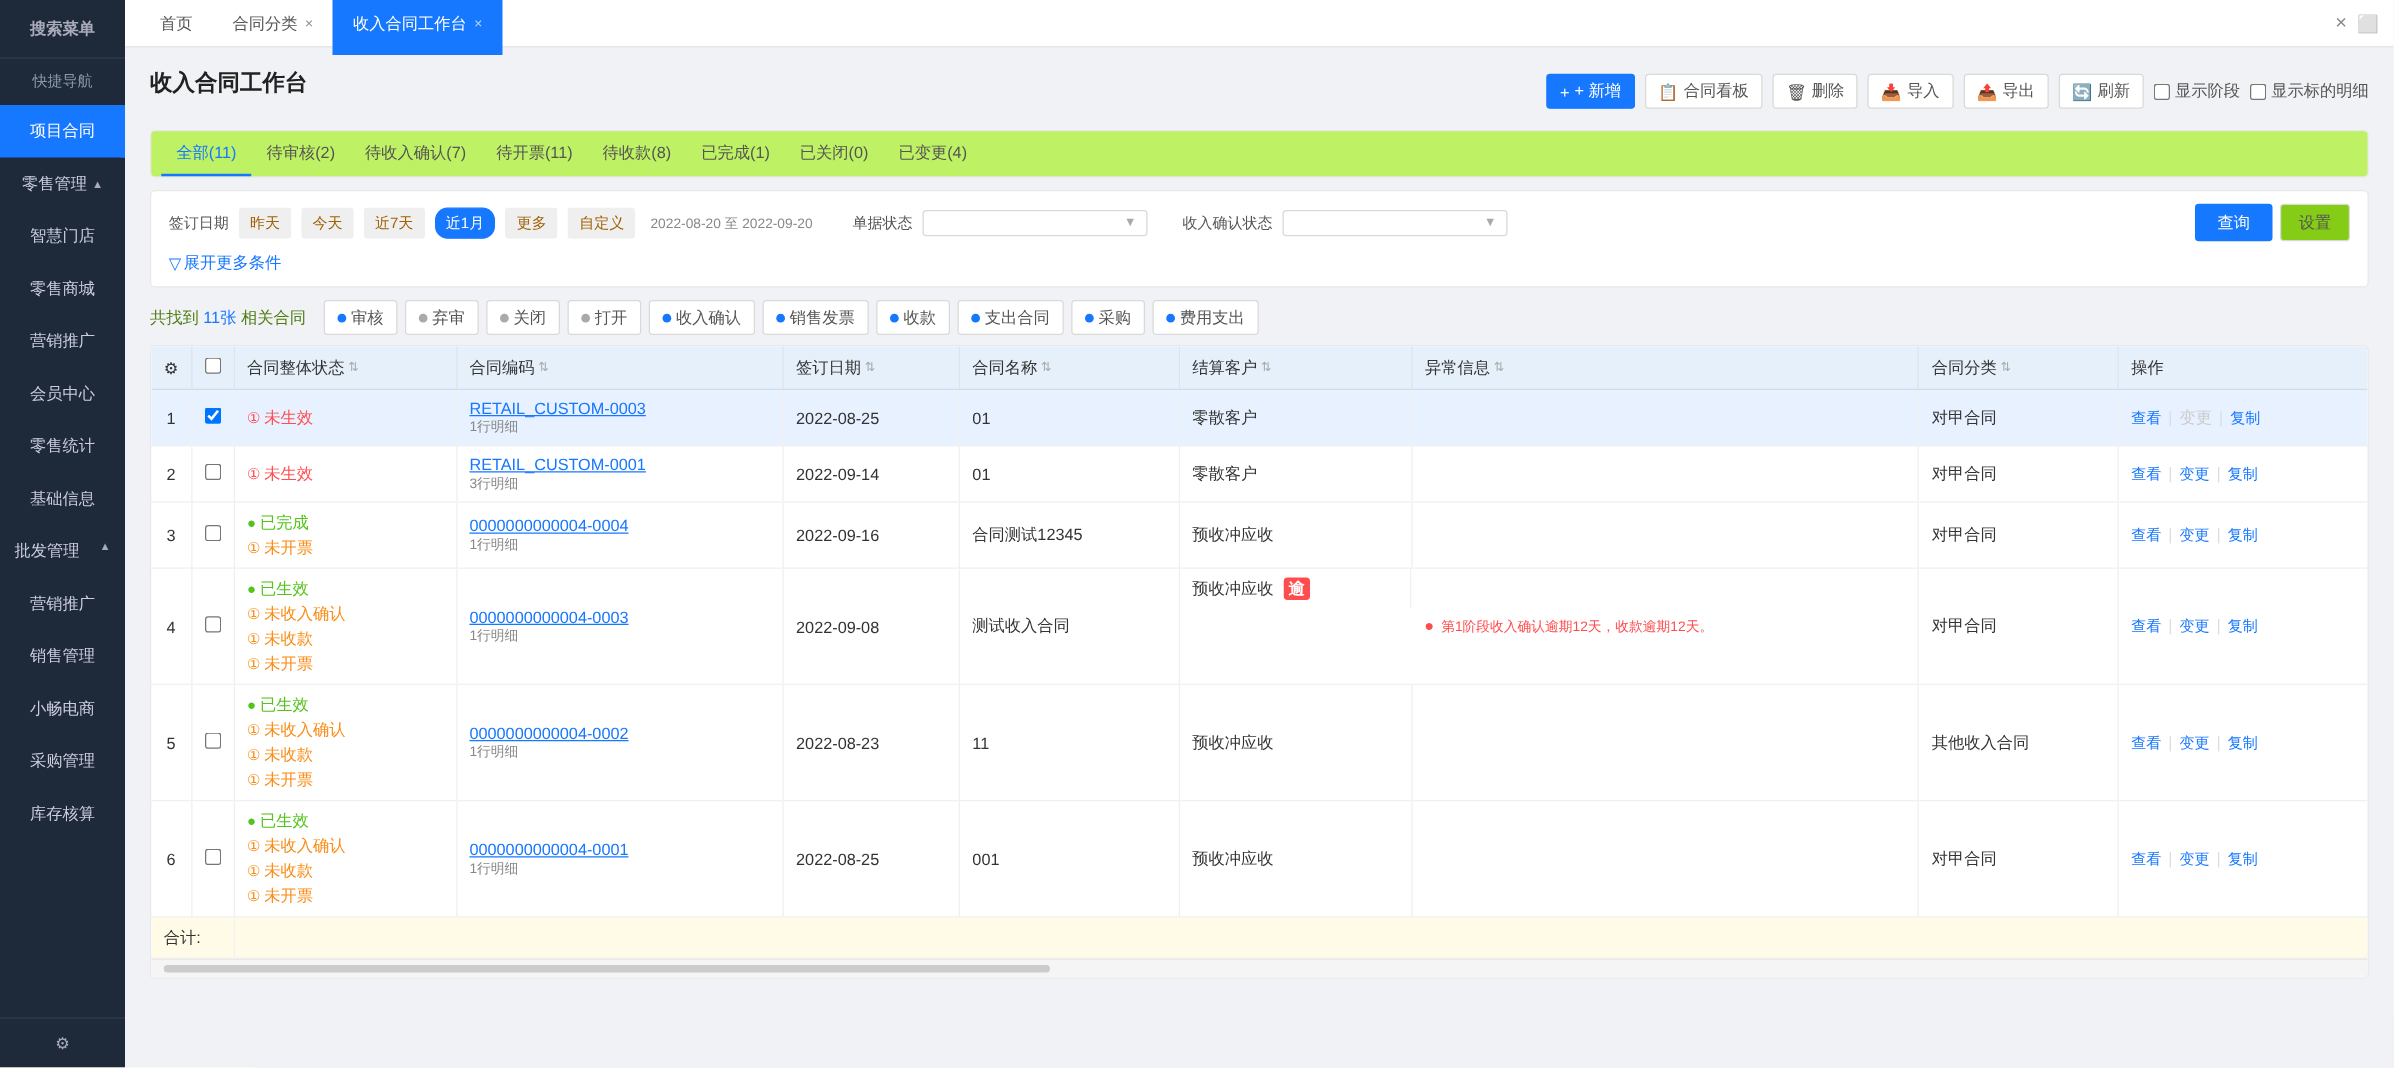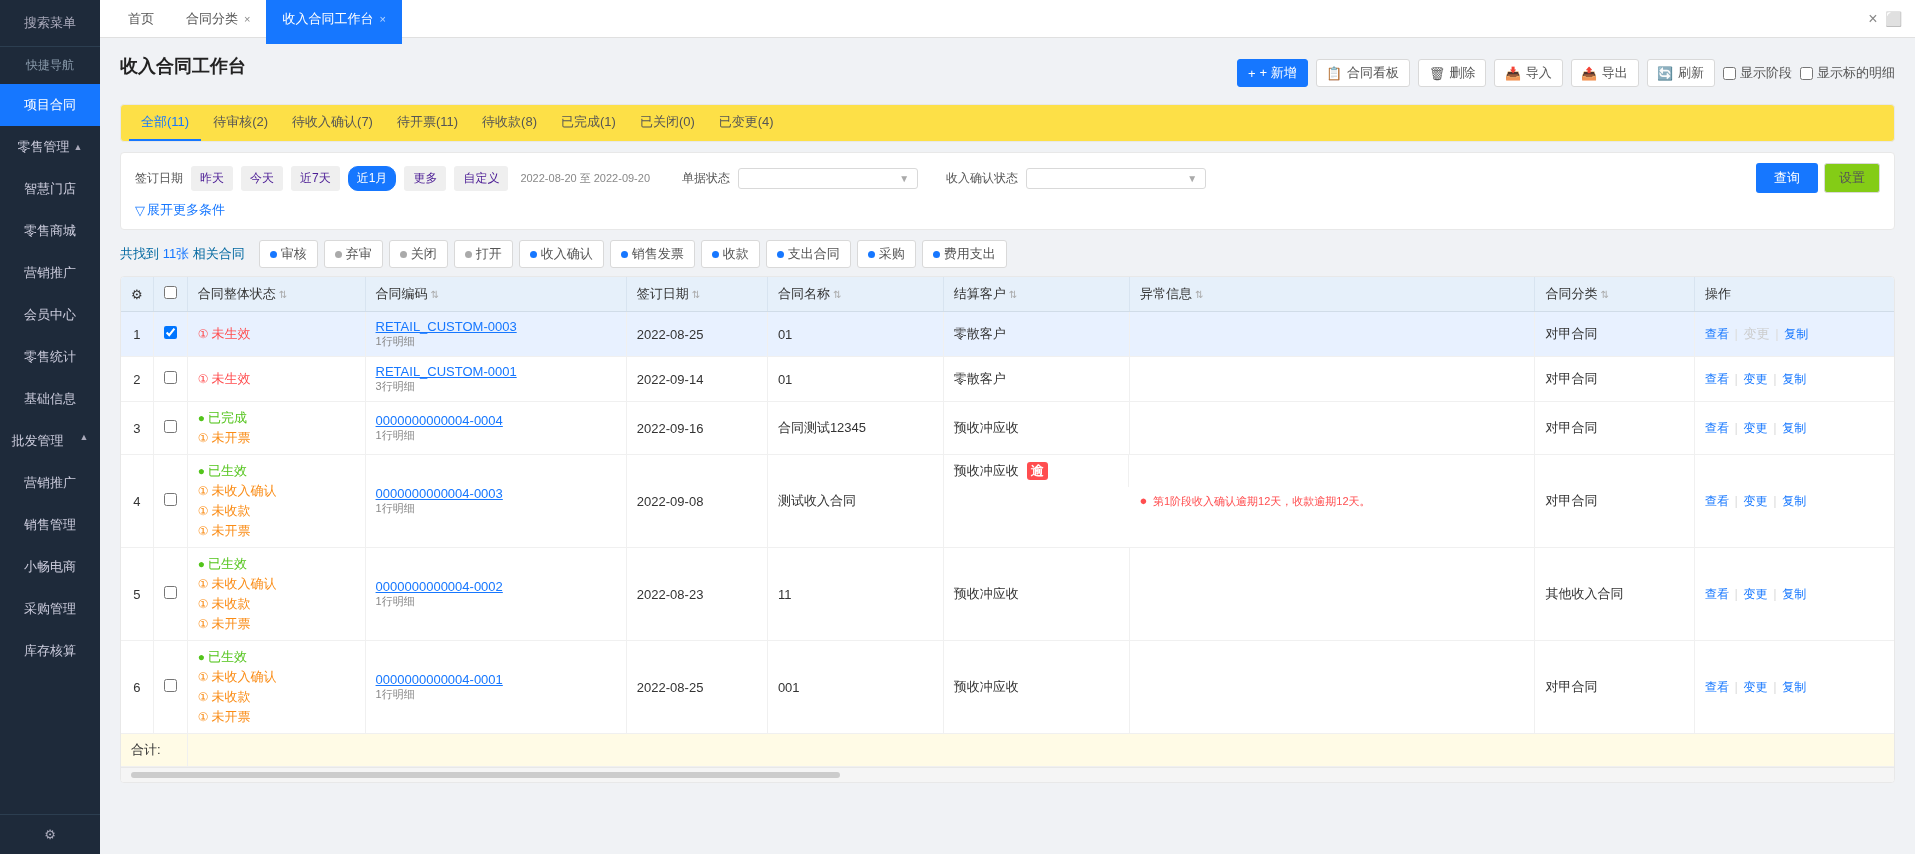--- a/index.html
+++ b/index.html
@@ -1,20 +1,20 @@
 <!DOCTYPE html>
 <html><head>
   <meta charset="utf-8">
   <style>
     * { box-sizing: border-box; margin: 0; padding: 0; font-family: 'Microsoft YaHei', Arial, sans-serif; font-size: 13px; }
     body { background: #f0f2f5; display: flex; height: 854px; overflow: hidden; }
 
     
     .sidebar { width: 100px; background: #1e2a3a; display: flex; flex-direction: column; height: 100%; flex-shrink: 0; }
-    .sidebar-search { color: #aab; padding: 14px 0; text-align: center; border-bottom: 1px solid #2c3e50; cursor: pointer; font-size: 13px; }
+    .sidebar-search { color: #aab; padding: 14px 0; text-align: center; border-bottom: 1px solid #2c3e50; cursor: pointer; font-size: 13px; font-weight: bold; }
     .sidebar-nav-label { color: #8899aa; padding: 10px 0; text-align: center; font-size: 12px; cursor: pointer; }
     .sidebar-item { color: #ccd; padding: 12px 0; text-align: center; cursor: pointer; font-size: 13px; position: relative; }
     .sidebar-item.active { background: #1677ff; color: #fff; }
     .sidebar-bottom { margin-top: auto; padding: 12px 0; text-align: center; color: #aab; border-top: 1px solid #2c3e50; cursor: pointer; }
 
     
     .main { flex: 1; display: flex; flex-direction: column; overflow: hidden; }
 
     
     .tab-bar { background: #fff; display: flex; align-items: center; border-bottom: 1px solid #e0e0e0; padding: 0 12px; height: 38px; flex-shrink: 0; position: relative; }
@@ -29,41 +29,41 @@
     .page-title { font-size: 18px; font-weight: bold; color: #222; margin-bottom: 14px; }
 
     
     .toolbar { background: #fff; padding: 8px 12px; display: flex; align-items: center; gap: 8px; flex-wrap: wrap; margin-bottom: 10px; border-radius: 4px; border: 1px solid #e8e8e8; }
     .toolbar-btn { display: flex; align-items: center; gap: 4px; padding: 4px 10px; border: 1px solid #d9d9d9; border-radius: 3px; background: #fff; cursor: pointer; color: #555; font-size: 12px; }
     .toolbar-btn.primary { background: #1677ff; color: #fff; border-color: #1677ff; }
     .toolbar-checkbox-label { display: flex; align-items: center; gap: 4px; font-size: 12px; color: #555; cursor: pointer; }
     .toolbar-checkbox-label input { cursor: pointer; }
 
     
-    .status-tabs { display: flex; gap: 0; margin-bottom: 10px; background: #fde047; border-radius: 4px; border: 1px solid #e8e8e8; padding: 0 8px; align-items: center; }
+    .status-tabs { display: flex; gap: 0; margin-bottom: 10px; background: #bef264; border-radius: 4px; border: 1px solid #e8e8e8; padding: 0 8px; align-items: center; }
     .status-tab { padding: 8px 12px; cursor: pointer; color: #555; font-size: 13px; border-bottom: 2px solid transparent; white-space: nowrap; }
     .status-tab.active { color: #1677ff; border-bottom: 2px solid #1677ff; }
 
     
     .filter-bar { background: #fff; padding: 10px 14px; border-radius: 4px; border: 1px solid #e8e8e8; margin-bottom: 10px; }
     .filter-row { display: flex; align-items: center; gap: 8px; flex-wrap: wrap; }
     .filter-label { color: #555; font-size: 12px; white-space: nowrap; }
-    .filter-date-btn { padding: 3px 8px; border-radius: 3px; border: 1px solid transparent; cursor: pointer; font-size: 12px; color: #4c1d95; }
+    .filter-date-btn { padding: 3px 8px; border-radius: 3px; border: 1px solid transparent; cursor: pointer; font-size: 12px; color: #a16207; }
     .filter-date-btn.active { background: #1677ff; color: #fff; border-color: #1677ff; border-radius: 10px; }
     .filter-date-range { font-size: 11px; color: #888; margin-left: 4px; }
     .filter-select { border: 1px solid #d9d9d9; border-radius: 3px; padding: 4px 8px; font-size: 12px; color: #555; background: #fff; cursor: pointer; min-width: 160px; display: flex; align-items: center; justify-content: space-between; }
     .filter-select-arrow { color: #aaa; font-size: 10px; }
     .filter-expand-btn { color: #1677ff; cursor: pointer; font-size: 12px; display: flex; align-items: center; gap: 2px; }
     .query-btn { background: #1677ff; color: #fff; border: none; border-radius: 3px; padding: 5px 18px; cursor: pointer; font-size: 13px; }
     .set-btn { background: #84cc16; color: #555; border: 1px solid #d9d9d9; border-radius: 3px; padding: 5px 14px; cursor: pointer; font-size: 13px; }
 
     
     .action-bar { display: flex; align-items: center; gap: 6px; margin-bottom: 8px; flex-wrap: wrap; }
     .action-info { color: #555; font-size: 13px; margin-right: 8px; }
-    .action-info span { color: #0369a1; }
+    .action-info span { color: #4d7c0f; }
     .action-btn { padding: 4px 10px; border: 1px solid #d9d9d9; border-radius: 3px; background: #fff; cursor: pointer; color: #555; font-size: 12px; display: flex; align-items: center; gap: 4px; }
     .action-btn .dot { width: 7px; height: 7px; border-radius: 50%; display: inline-block; }
     .dot-blue { background: #1677ff; }
     .dot-gray { background: #aaa; }
 
     
     .table-wrap { background: #fff; border-radius: 4px; border: 1px solid #e8e8e8; overflow: auto; }
     table { width: 100%; border-collapse: collapse; font-size: 12px; }
     thead tr { background: #e6f0fa; }
     thead th { padding: 8px 10px; text-align: left; color: #333; font-weight: 500; border-bottom: 1px solid #d0dce8; white-space: nowrap; border-right: 1px solid #d8e4f0; }

